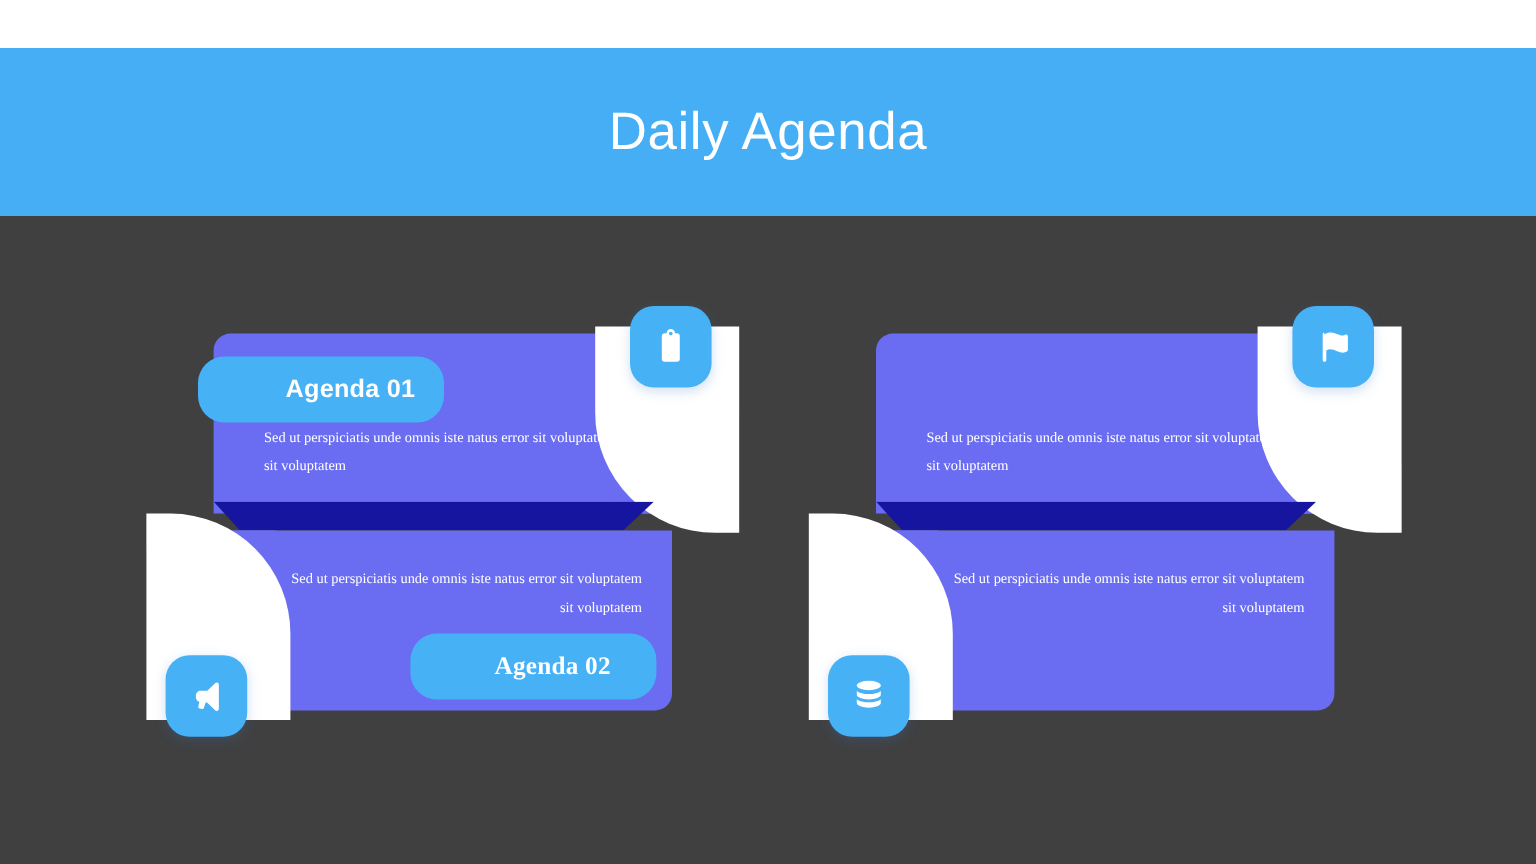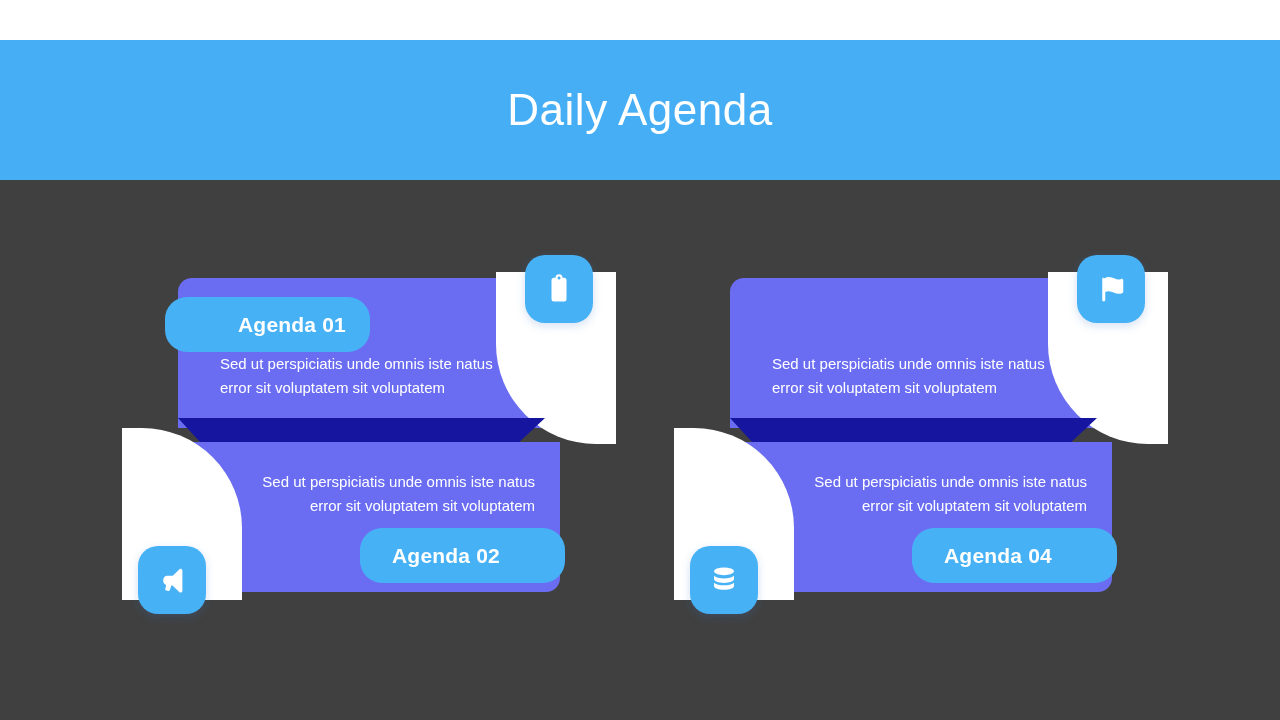--- a/index.html
+++ b/index.html
@@ -106,33 +106,35 @@
     letter-spacing:0.2px;
     white-space:nowrap;
   }
   .pill-top {
     left:35px; top:27px;
     width:205px;
     justify-content:flex-end;
     padding-right:24px;
   }
   .pill-bot {
-    left:230px; top:258px;
+    left:212px; top:258px;
     width:205px;
-    justify-content:flex-start;
+    justify-content:center;
     padding-left:32px;
+    font-family:Liberation Serif, serif;
   }
 
   
   .desc {
     position:absolute;
     color:#ffffff;
-    font-size:15px;
+    font-size:12px;
     line-height:24px;
     width:300px;
+    font-family:Liberation Serif, serif;
   }
   .desc-top { left:90px; top:82px; text-align:left; }
   .desc-bot { left:105px; top:200px; text-align:right; }
 
   
   .icon-badge {
     position:absolute;
     width:68px; height:68px;
     background:#47b1f6;
     border-radius:20px;
@@ -206,23 +208,20 @@
 
     <div class="card card-bot">
       <div class="body"></div>
       <div class="flare"></div>
       <div class="bite"></div>
     </div>
 
     <div class="desc desc-top">Sed ut perspiciatis  unde omnis iste natus error sit voluptatem sit voluptatem</div>
     <div class="desc desc-bot">Sed ut perspiciatis  unde omnis iste natus error sit voluptatem sit voluptatem</div>
 
-    <div class="pill pill-bot">
-      <span>Agenda 04</span>
-    </div>
 
     <div class="icon-badge badge-top">
       <span>
         <svg viewBox="0 0 24 24" aria-hidden="true">
           <path d="M6.2 2.5c-.7 0-1.2.6-1.2 1.2v17.1c0 .6.5 1.2 1.2 1.2s1.2-.6 1.2-1.2v-6.4c2.6-1.4 4.8-.4 7.2.5 2.1.8 4.3 1.6 6.6.3.4-.2.6-.6.6-1V5c0-.5-.2-.9-.6-1.1-.4-.2-.9-.2-1.2.1-1.5.9-3 .3-5-.4-2.6-1-5.7-2.2-8.8.2v-.1c0-.7-.5-1.2-1.2-1.2z"></path>
         </svg>
       </span>
     </div>
     <div class="icon-badge badge-bot">
       <span>

